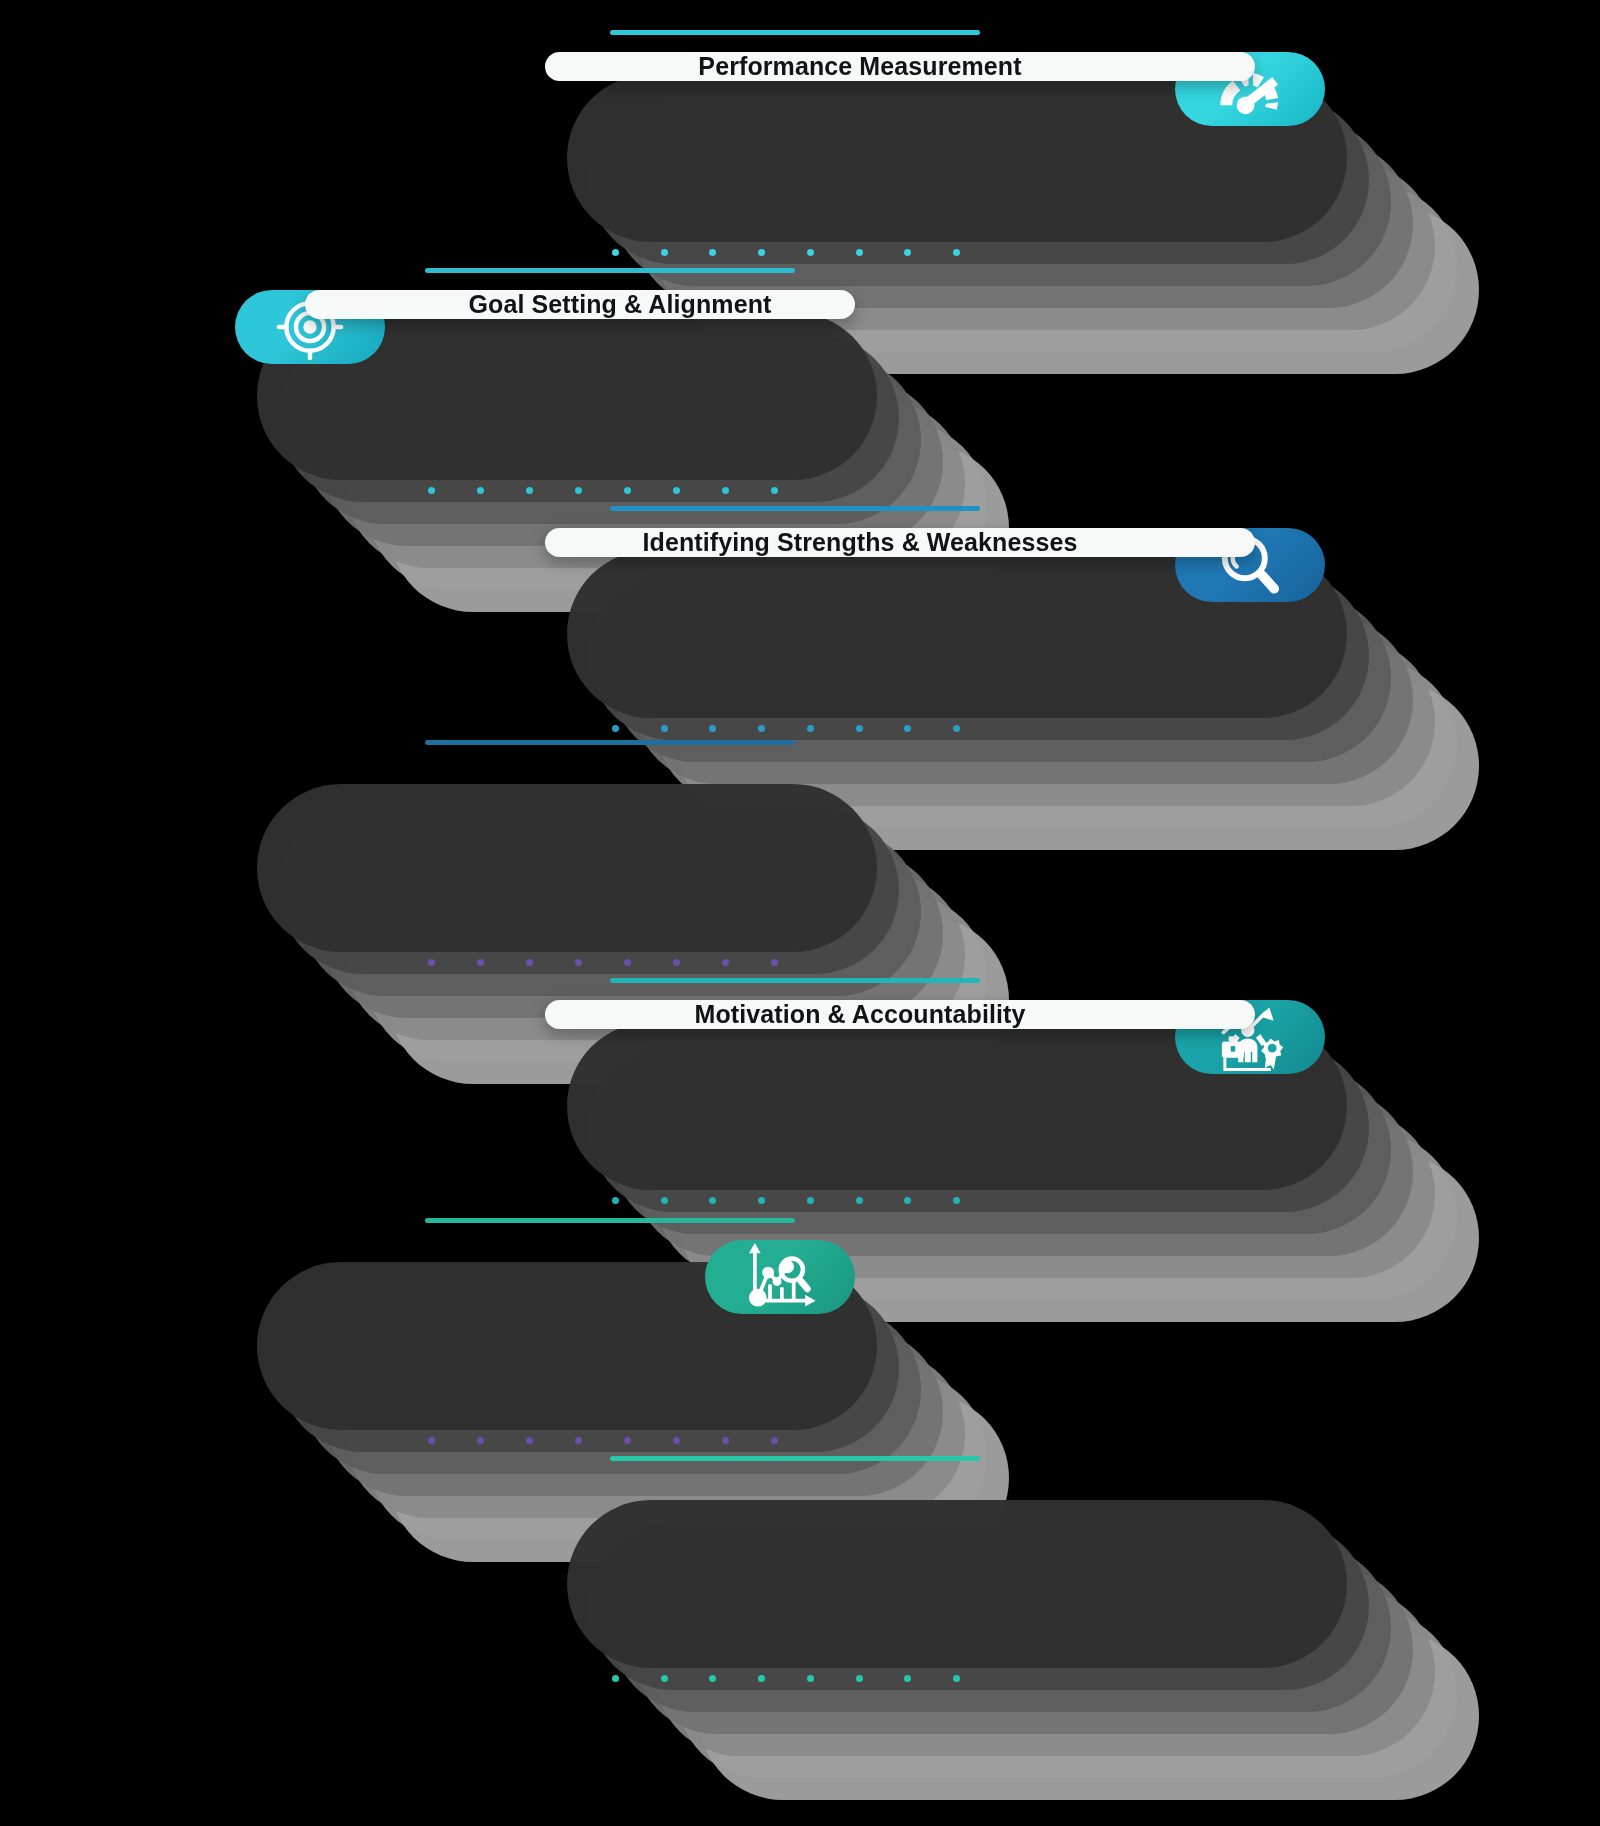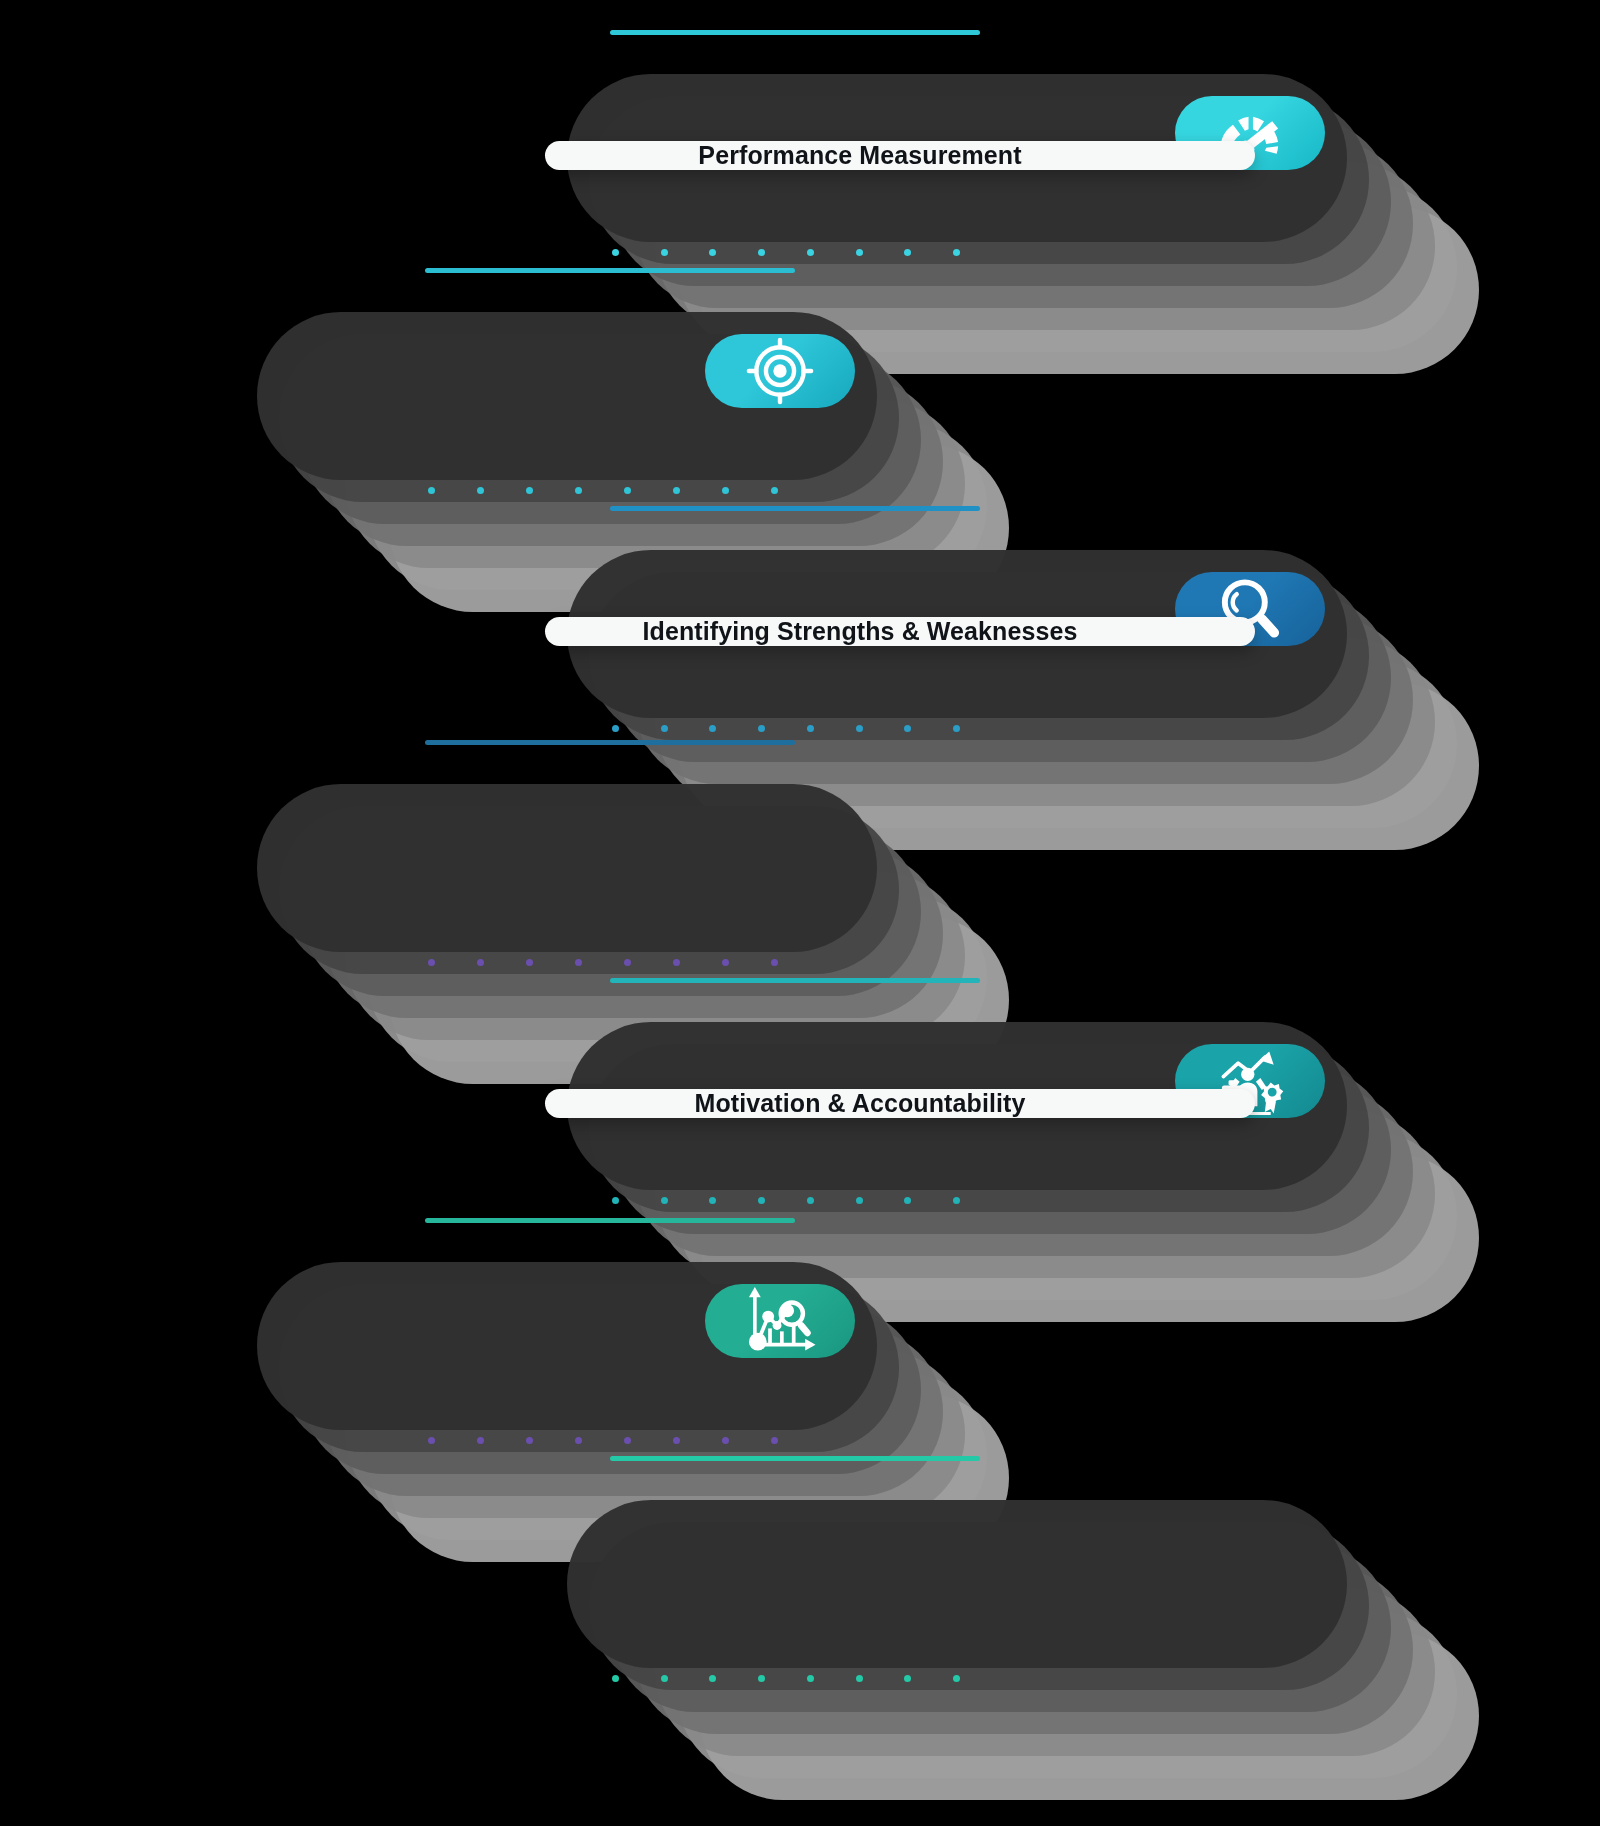--- a/index.html
+++ b/index.html
@@ -50,21 +50,21 @@
     height: 7px;
     border-radius: 50%;
   }
 
   
   .card {
     position: absolute;
     height: 118px;
     border-radius: 84px;
     display: flex;
-    align-items: flex-end;
+    align-items: flex-start;
   }
   .card.icon-right { flex-direction: row; }
   .card.icon-left  { flex-direction: row-reverse; }
 
   .card-label {
     flex: 1 1 auto;
     background: #f7f8f8;
     border-radius: 84px;
     display: flex;
     align-items: center;
@@ -165,20 +165,21 @@
       <i style="background: rgb(58, 211, 226);"></i>
       <i style="background: rgb(58, 211, 226);"></i>
       <i style="background: rgb(58, 211, 226);"></i>
       <i style="background: rgb(58, 211, 226);"></i>
       <i style="background: rgb(58, 211, 226);"></i>
       <i style="background: rgb(58, 211, 226);"></i>
       <i style="background: rgb(58, 211, 226);"></i>
     </div>
     <div class="accent-bar" style="left: 425px; width: 370px; top: 268px; background: rgb(43, 189, 209);"></div>
     <div class="card icon-left" style="top: 290px; left: 235px; width: 620px;">
+      <div class="card-label">Goal Setting &amp; Alignment</div>
       <div class="card-icon" style="background: linear-gradient(135deg, rgb(46, 198, 217) 0%, rgb(46, 198, 217) 45%, rgb(23, 168, 189) 100%);">
         <svg viewBox="0 0 100 100" aria-hidden="true">
         <circle cx="50" cy="50" r="32" fill="none" stroke="#ffffff" stroke-width="6"></circle>
         <circle cx="50" cy="50" r="19" fill="none" stroke="#ffffff" stroke-width="6"></circle>
         <circle fill="#ffffff" cx="50" cy="50" r="9"></circle>
         <rect fill="#ffffff" x="47" y="5" width="6" height="16" rx="3"></rect>
         <rect fill="#ffffff" x="47" y="79" width="6" height="16" rx="3"></rect>
         <rect fill="#ffffff" x="5" y="47" width="16" height="6" rx="3"></rect>
         <rect fill="#ffffff" x="79" y="47" width="16" height="6" rx="3"></rect>
       </svg>

